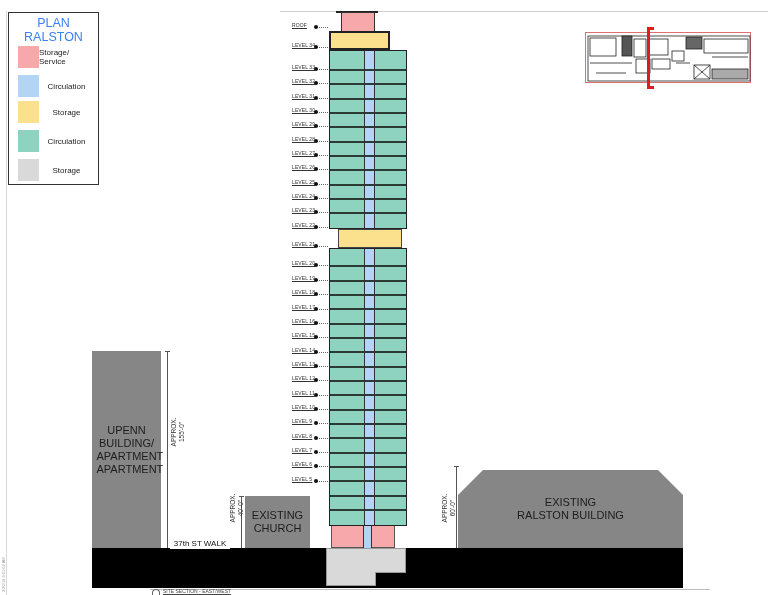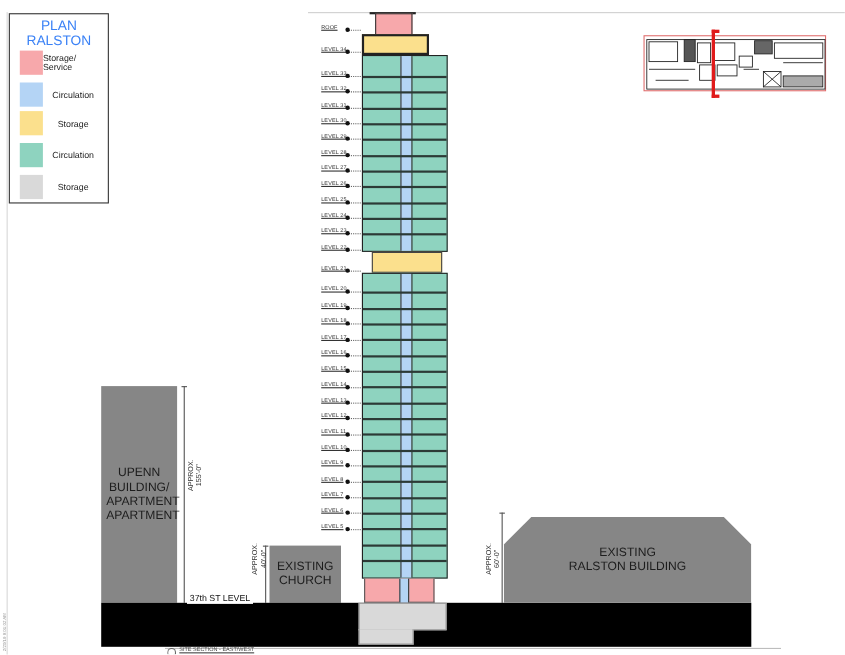--- a/index.html
+++ b/index.html
@@ -277,18 +277,18 @@
 <div class="dim-line" style="left:456px;top:466px;height:82px"></div>
 <div class="dim-tick" style="left:454px;top:466px"></div>
 <div class="dim-text" style="left:441px;top:528px;width:40px">
   <div>APPROX.</div>
   <div>60'-0"</div>
 </div>
 
 <div class="abs ground"></div>
 <div class="abs parking-a"></div>
 <div class="abs parking-b"></div>
-<div class="abs walk-label">37th ST LEVEL</div>
+<div class="abs walk-label">37th ST WALK</div>
 
 <div class="abs frame-bottom"></div>
 <div class="abs section-mark"></div>
 <div class="abs section-title" style="left:163px">SITE SECTION - EAST/WEST</div>
 <div class="abs stamp">2/20/19 9:01:02 AM</div>
 
 </body></html>

